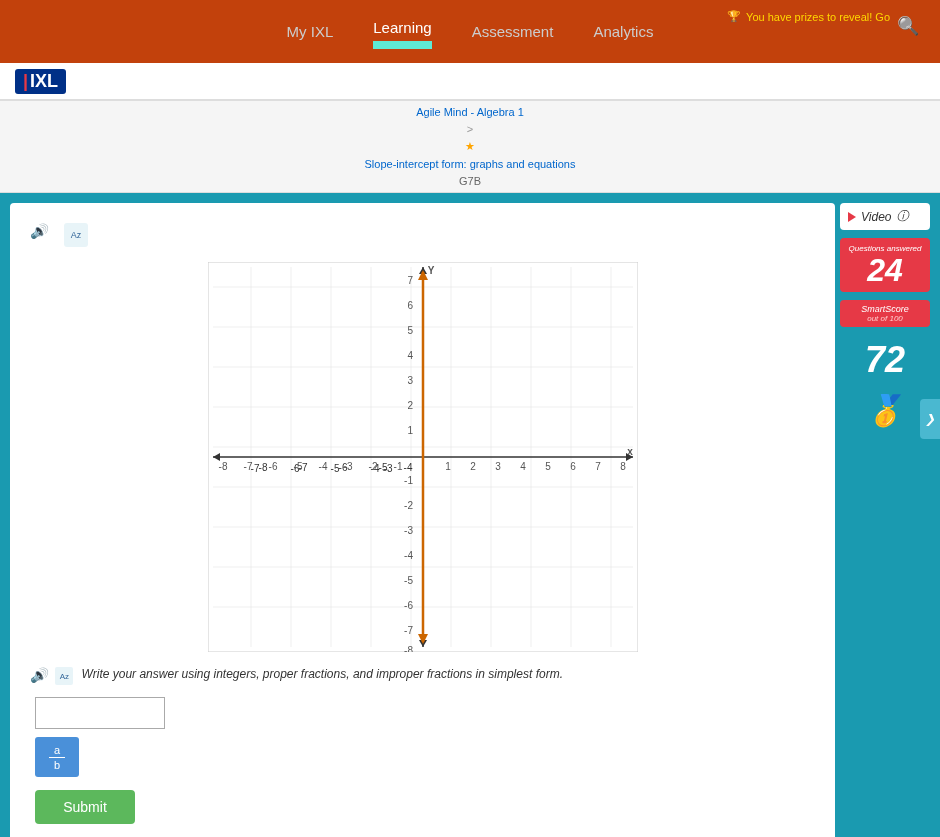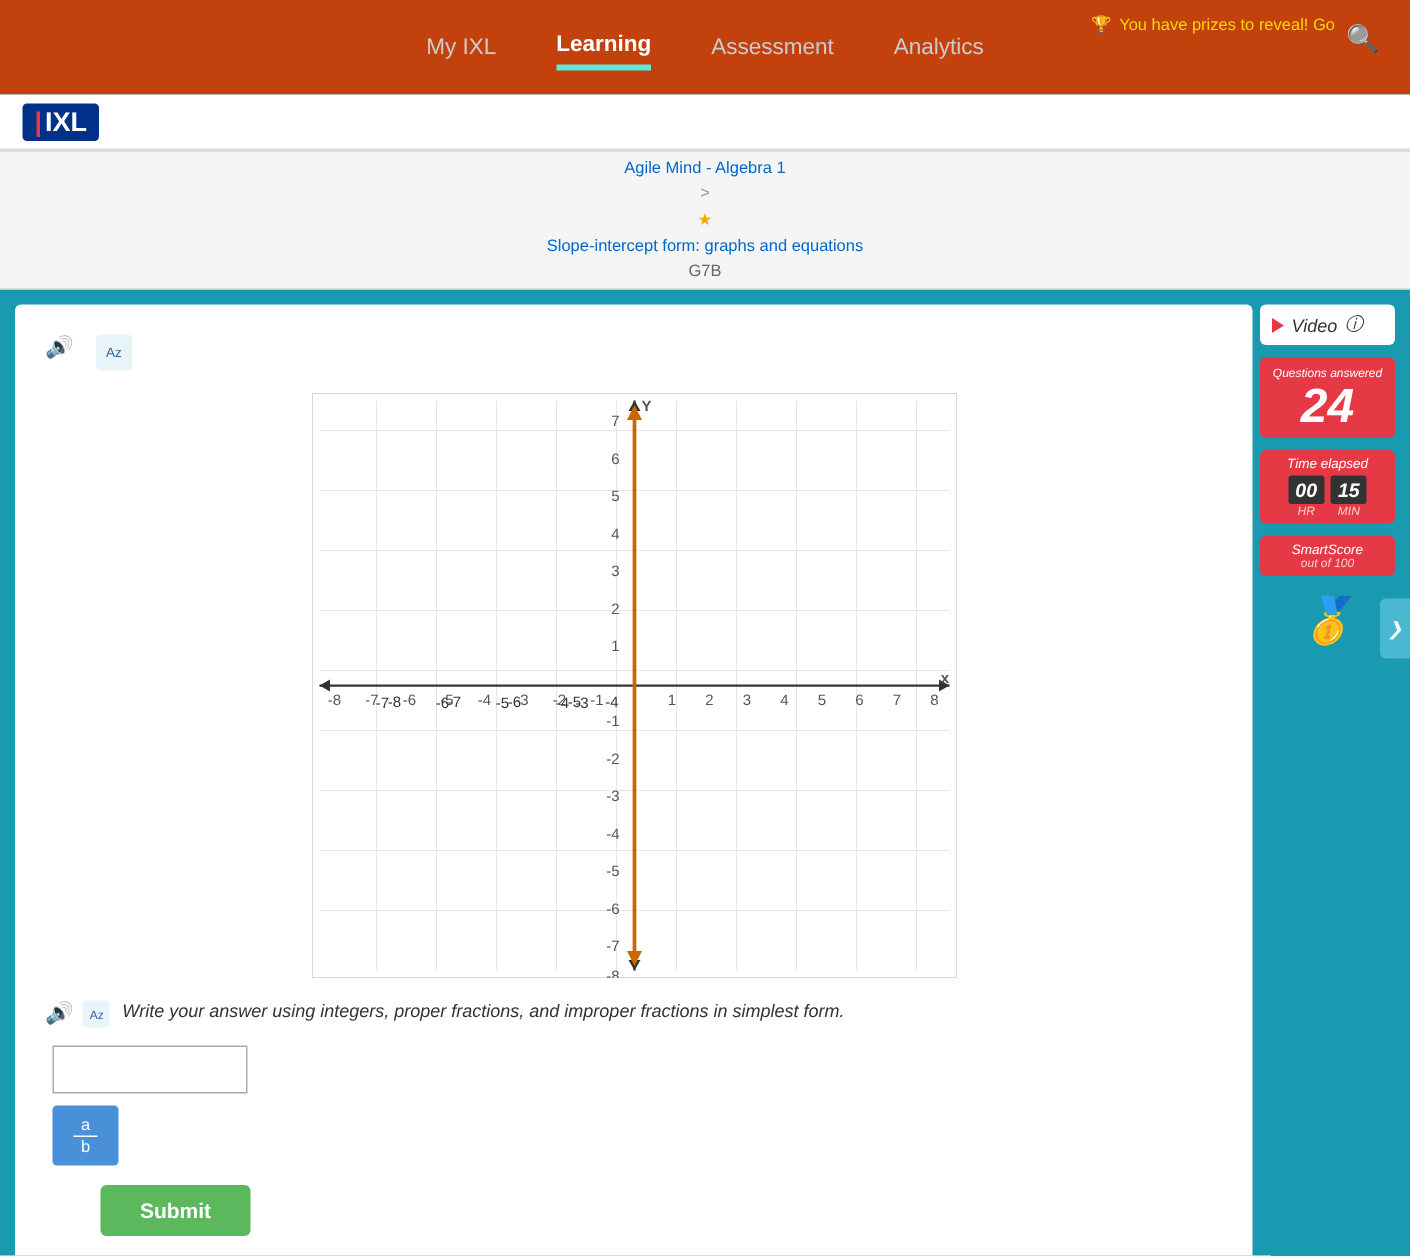--- a/index.html
+++ b/index.html
@@ -29,22 +29,22 @@
       gap: 40px;
     }
     .nav-item {
       color: #ccc;
       font-size: 15px;
       cursor: pointer;
       padding: 5px 0;
     }
     .nav-item.active {
       color: white;
-      font-weight: bold;
-      border-bottom: 4px solid #5eead4;
+      font-weight: normal;
+      border-bottom: 8px solid #5eead4;
     }
     .search-icon-top {
       position: absolute;
       right: 20px;
       top: 15px;
       color: white;
       font-size: 18px;
       cursor: pointer;
     }
     .prize-text {
@@ -206,23 +206,22 @@
     }
     .submit-button {
       width: 100px;
       height: 34px;
       background: #5cb85c;
       color: white;
       border: none;
       border-radius: 4px;
       font-size: 14px;
       cursor: pointer;
-      font-weight: bold;
+      font-weight: normal;
       margin-top: 5px;
-      margin-left: 32px;
     }
     .work-it-out {
       position: absolute;
       bottom: 20px;
       right: 40px;
       color: #0066cc;
       font-size: 14px;
       cursor: pointer;
       font-style: italic;
     }
@@ -521,39 +520,27 @@
       <div class="play-icon"></div>
       <span style="font-size:12px;color:#333;">Video</span>
       <span style="font-size:12px;color:#333;">ⓘ</span>
     </div>
 
     <div class="questions-answered-box">
       <div class="questions-label" style="font-size:8px;line-height:1.3;">Questions answered</div>
       <div class="questions-count">24</div>
     </div>
 
-    <div class="time-elapsed-box">
-      <div class="time-label">Time elapsed</div>
-      <div class="time-values">
-        <div>
-          <div class="time-block">00</div>
-          <div class="time-unit">HR</div>
-        </div>
-        <div>
-          <div class="time-block">15</div>
-          <div class="time-unit">MIN</div>
-        </div>
-      </div>
-    </div>
 
     <div class="smartscore-box">
       <div class="smartscore-label">SmartScore</div>
       <div class="smartscore-sub">out of 100</div>
     </div>
 
+    <div class="score-number">72</div>
 
     <div class="medal-area">
       <span class="medal-icon">🥇</span>
     </div>
 
     <div class="side-arrow">❯</div>
 
   </div>
 
 </div>

